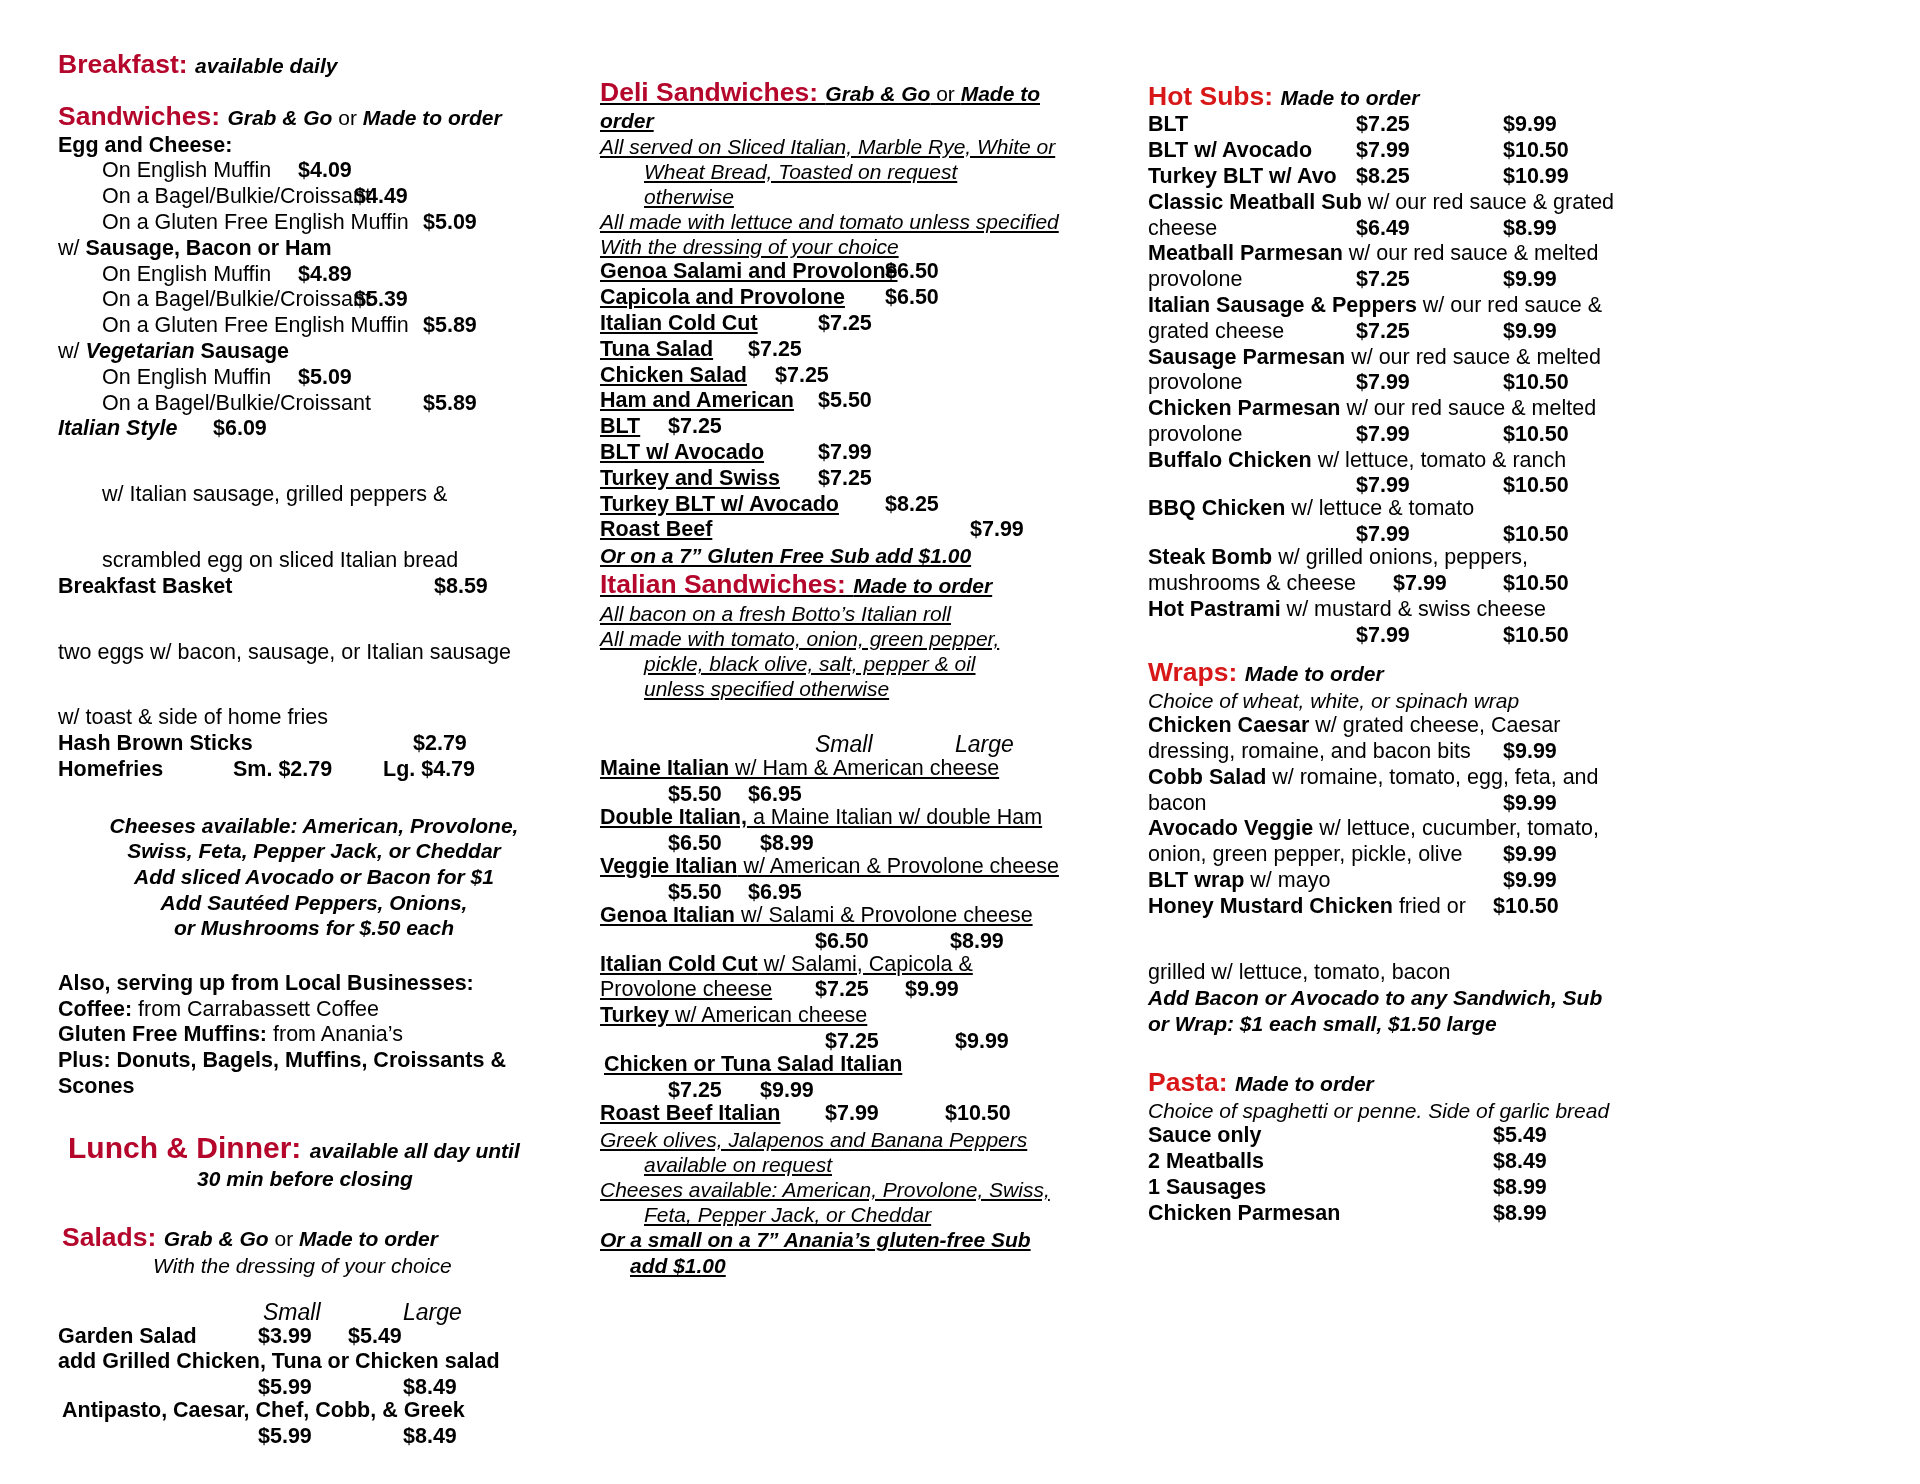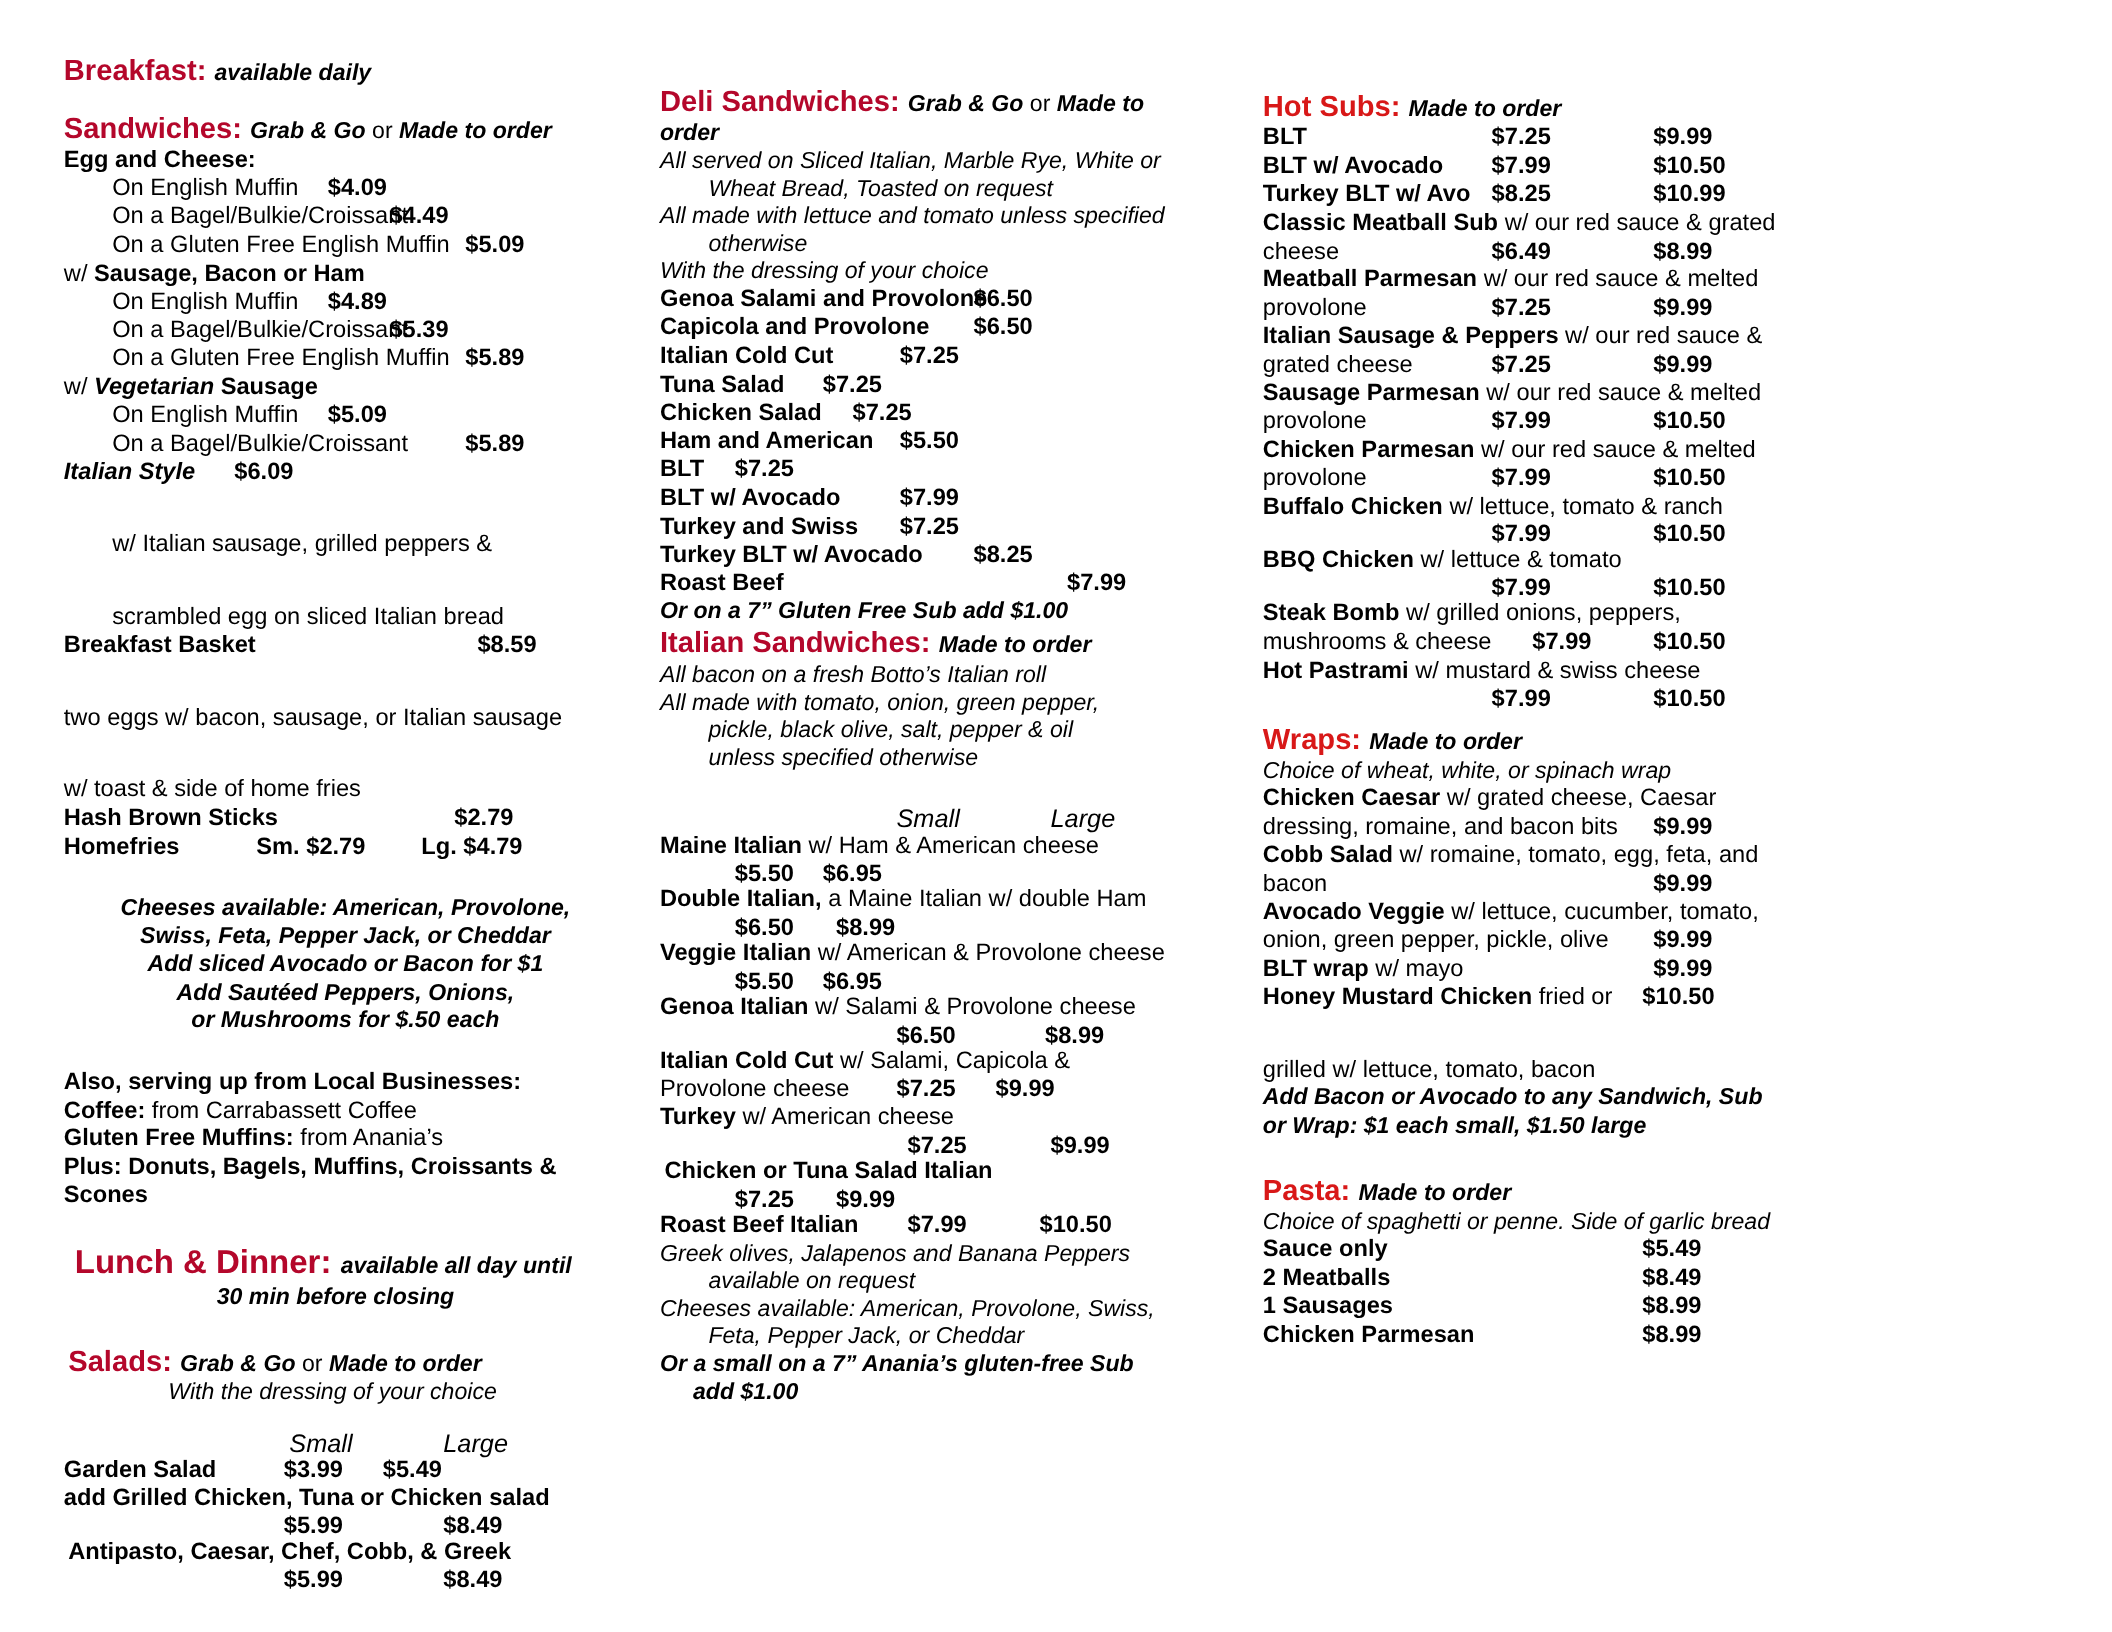--- a/index.html
+++ b/index.html
@@ -7,21 +7,21 @@
     width:1920px;height:1484px;
     background:#ffffff;
     font-family:"Liberation Sans","DejaVu Sans",sans-serif;
     color:#000000;
     overflow:hidden;
   }
   .page{position:relative;width:1920px;height:1245px;box-sizing:border-box;padding:48px 30px 0 58px;}
   .cols{display:flex;align-items:flex-start;}
   .col{box-sizing:border-box;}
   .col1{width:520px;padding-right:8px;}
-  .col2{width:520px;padding-right:8px;padding-top:28px;margin-left:22px;}
+  .col2{width:520px;padding-right:8px;padding-top:28px;margin-left:22px;text-decoration:underline;}
   .col3{width:530px;padding-top:32px;margin-left:28px;}
 
   .sec-head{
     font-size:26.5px;font-weight:bold;color:#b4072b;
     line-height:1.22;margin:0;
   }
   .sec-head.bright{color:#d81818;}
   .sec-head .sub{
     color:#000;font-size:21px;font-style:italic;font-weight:bold;
   }
@@ -205,22 +205,22 @@
   <div class="col col2">
 
     <div class="sec-head">
       <span>Deli Sandwiches:</span>
       <span class="sub">Grab &amp; Go</span><span class="sub-plain"> or </span><span class="sub">Made to</span>
     </div>
     <div class="cont-bold-ital">order</div>
 
     <div class="ital">All served on Sliced Italian, Marble Rye, White or</div>
     <div class="ital ital-ind">Wheat Bread, Toasted on request</div>
+    <div class="ital ital-ind">otherwise</div>
     <div class="ital">All made with lettuce and tomato unless specified</div>
-    <div class="ital ital-ind">otherwise</div>
     <div class="ital">With the dressing of your choice</div>
 
     <div class="row">
       <span class="nm">Genoa Salami and Provolone</span>
       <span class="p1" style="left:285px">$6.50</span>
     </div>
     <div class="row">
       <span class="nm">Capicola and Provolone</span>
       <span class="p1" style="left:285px">$6.50</span>
     </div>

